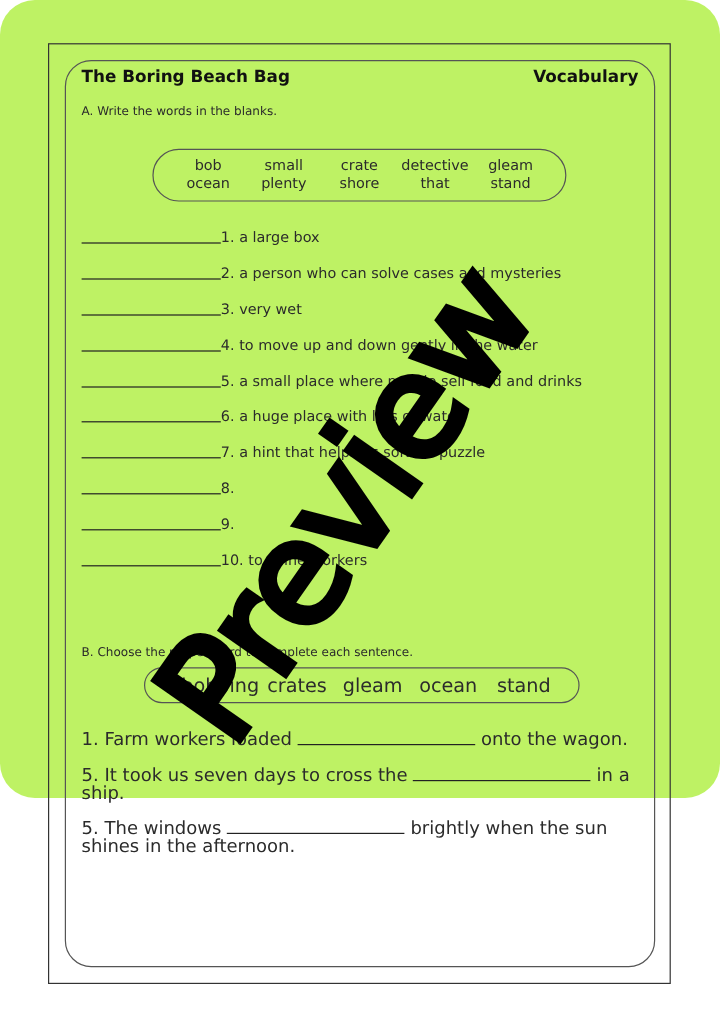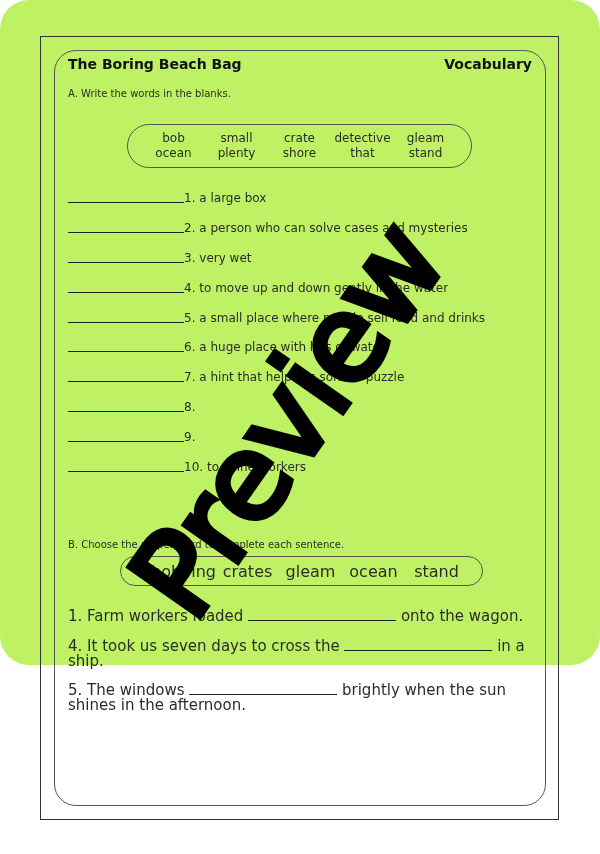--- a/index.html
+++ b/index.html
@@ -202,21 +202,21 @@
     <span>gleam</span>
     <span>ocean</span>
     <span>stand</span>
   </div>
 
   <div class="sentences">
     <div class="sentence">
       <span>1. Farm workers loaded </span><span class="sline"></span><span> onto the wagon.</span>
     </div>
     <div class="sentence">
-      <span>4. It took us seven days to cross the </span><span class="sline"></span><span> in a ship.</span>
+      <span>5. It took us seven days to cross the </span><span class="sline"></span><span> in a ship.</span>
     </div>
     <div class="sentence">
       <span>5. The windows </span><span class="sline"></span><span> brightly when the sun shines in the afternoon.</span>
     </div>
   </div>
 
   <div class="watermark">Preview</div>
 </div>
 
 </body></html>

